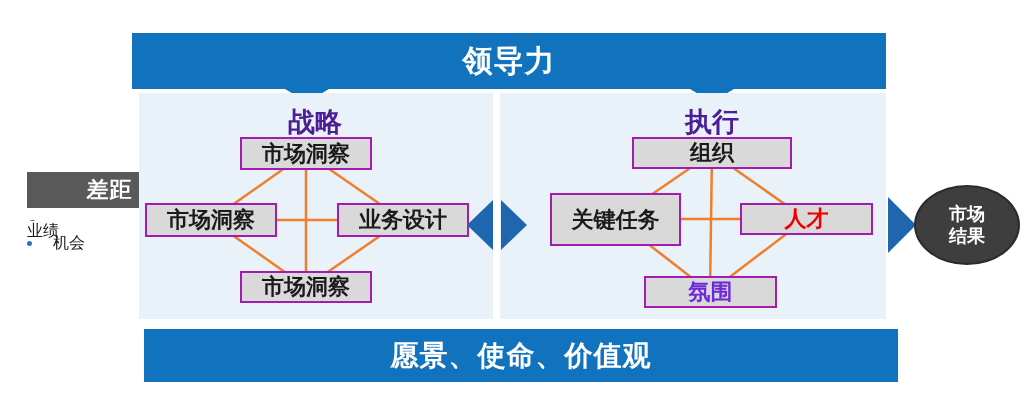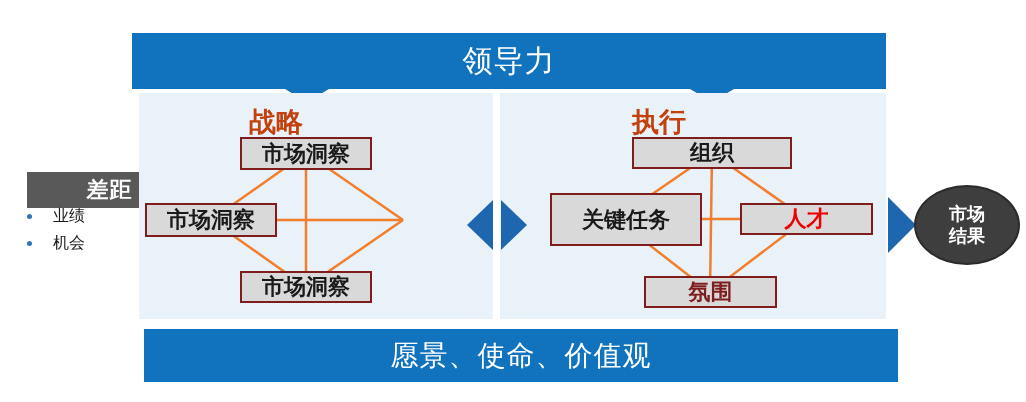--- a/index.html
+++ b/index.html
@@ -1,20 +1,20 @@
 <!DOCTYPE html>
 <html><head>
 <meta charset="utf-8">
 <style>
   html,body{margin:0;padding:0;background:#ffffff;}
   body{font-family:"Liberation Sans","DejaVu Sans",sans-serif;}
   .canvas{position:relative;width:1026px;height:402px;background:#ffffff;overflow:hidden;}
 
   .bar{position:absolute;left:132px;width:754px;background:#1173BD;color:#ffffff;
-       display:flex;align-items:center;justify-content:center;font-weight:normal;letter-spacing:1px;}
+       display:flex;align-items:center;justify-content:center;font-weight:bold;letter-spacing:1px;}
   .bar.top{top:33px;height:56px;font-size:30px;}
   .bar.bottom{top:329px;height:53px;font-size:28px;margin-left:12px;}
 
   .tri{position:absolute;width:0;height:0;}
   .tri.down{border-left:22px solid transparent;border-right:22px solid transparent;
             border-top:13px solid #1173BD;top:89px;}
   .tri.down.t1{left:285px;} .tri.down.t2{left:690px;}
   .tri.left{border-top:25px solid transparent;border-bottom:25px solid transparent;
             border-right:26px solid #1E66AE;left:467px;top:200px;z-index:6;}
   .tri.right{border-top:25px solid transparent;border-bottom:25px solid transparent;
@@ -22,44 +22,44 @@
   .tri.result{border-top:28px solid transparent;border-bottom:28px solid transparent;
               border-left:28px solid #1E66AE;left:888px;top:197px;}
 
   .panel{position:absolute;top:93px;height:226px;background:#E9F1F9;z-index:1;}
   .panel.left{left:139px;width:354px;}
   .panel.right{left:500px;width:386px;}
 
   .links{position:absolute;left:0;top:0;width:1026px;height:402px;z-index:2;pointer-events:none;}
   .links line{stroke:#F07E2A;stroke-width:2.5;}
 
-  .hdr{position:absolute;top:104px;z-index:3;font-weight:bold;
-       font-size:27px;color:#c2410c;}
+  .hdr{position:absolute;top:104px;z-index:3;text-align:center;font-weight:bold;
+       font-size:27px;color:#4c1d95;}
   .hdr.strategy{left:249px;width:132px;}
   .hdr.execution{left:632px;width:160px;}
 
-  .node{position:absolute;z-index:3;background:#D9D9D9;border:2px solid #7f1d1d;
+  .node{position:absolute;z-index:3;background:#D9D9D9;border:2px solid #a21caf;
         box-sizing:border-box;display:flex;align-items:center;justify-content:center;
         font-size:22px;font-weight:bold;color:#1a1a1a;white-space:nowrap;}
   .node.market{left:240px;top:137px;width:132px;height:33px;}
   .node.intent{left:145px;top:203px;width:132px;height:34px;}
   .node.design{left:337px;top:203px;width:132px;height:34px;}
   .node.focus{left:240px;top:271px;width:132px;height:32px;}
   .node.org{left:632px;top:137px;width:160px;height:32px;align-items:center;}
-  .node.tasks{left:550px;top:193px;width:152px;height:53px;}
+  .node.tasks{left:550px;top:193px;width:131px;height:53px;}
   .node.talent{left:740px;top:203px;width:133px;height:32px;color:#EE0000;text-align:right;}
-  .node.atmos{left:644px;top:276px;width:133px;height:32px;color:#7f1d1d;}
+  .node.atmos{left:644px;top:276px;width:133px;height:32px;color:#6d28d9;}
 
   .gap-title{position:absolute;left:27px;top:172px;width:77px;height:36px;background:#595959;
              color:#ffffff;font-size:22px;font-weight:bold;display:flex;align-items:center;
              justify-content:center;letter-spacing:1px;padding-left:44px;}
   .gap-item{position:absolute;left:27px;height:22px;display:flex;align-items:center;
             font-size:16px;color:#1a1a1a;}
   .gap-item .dot{width:5px;height:5px;border-radius:50%;background:#2E75B6;margin-right:21px;}
-  .gap-item.i1{top:205px;} .gap-item.i2{top:232px;}
+  .gap-item.i1{top:220px;flex-direction:column;} .gap-item.i2{top:232px;}
 
   .result-ellipse{position:absolute;left:914px;top:185px;width:106px;height:80px;
                   background:#3E3E3E;border:2px solid #2B2B2B;box-sizing:border-box;
                   border-radius:50%;display:flex;flex-direction:column;align-items:center;
                   justify-content:center;color:#ffffff;font-size:18px;font-weight:bold;
                   line-height:1.25;z-index:3;}
 </style>
 </head>
 <body>
 
@@ -88,20 +88,23 @@
     <line x1="712" y1="153" x2="710" y2="292"></line>
     <line x1="616" y1="219" x2="806" y2="219"></line>
   </svg>
 
   <div class="hdr strategy">战略</div>
   <div class="node market">
     <span>市场洞察</span>
   </div>
   <div class="node intent">
     <span>市场洞察</span>
+  </div>
+  <div class="node design">
+    <span>业务设计</span>
   </div>
   <div class="node focus">
     <span>市场洞察</span>
   </div>
 
   <div class="hdr execution">执行</div>
   <div class="node org">
     <span>组织</span>
   </div>
   <div class="node tasks">

